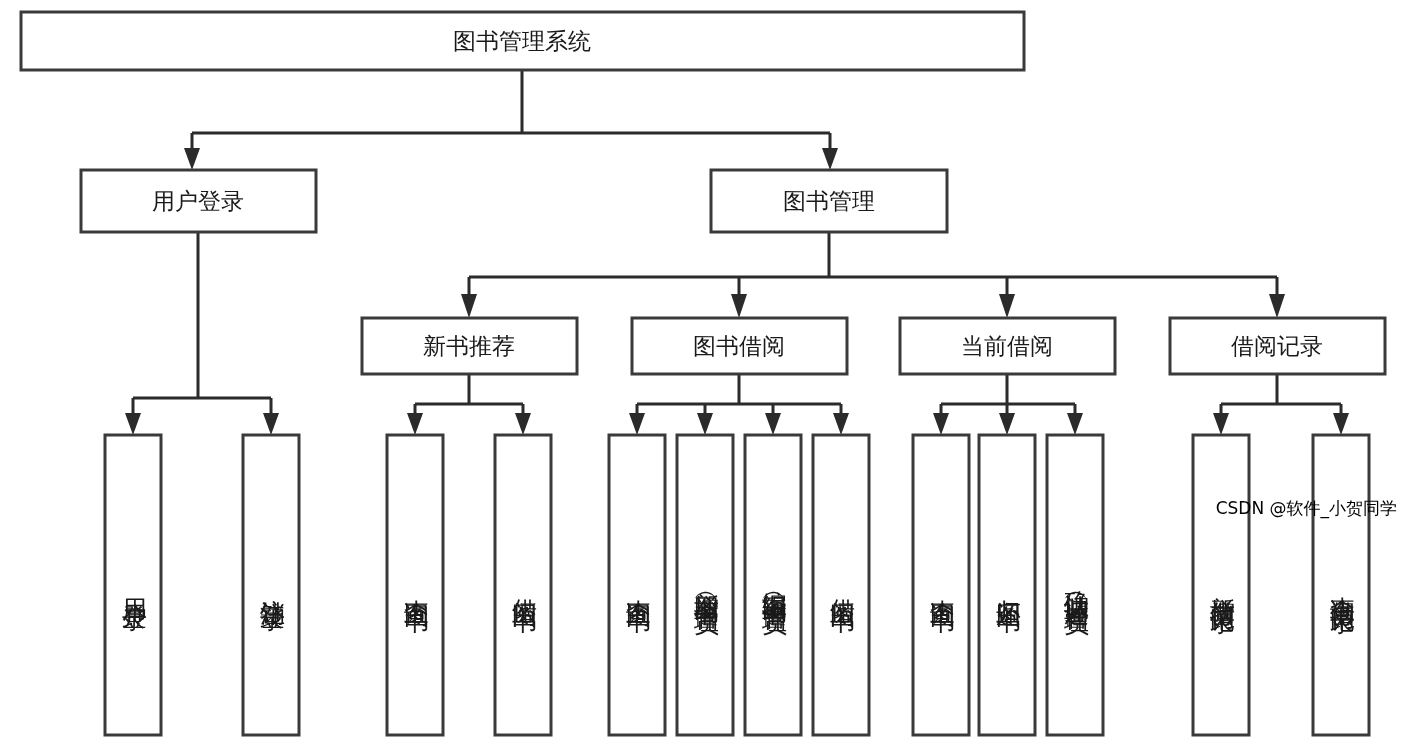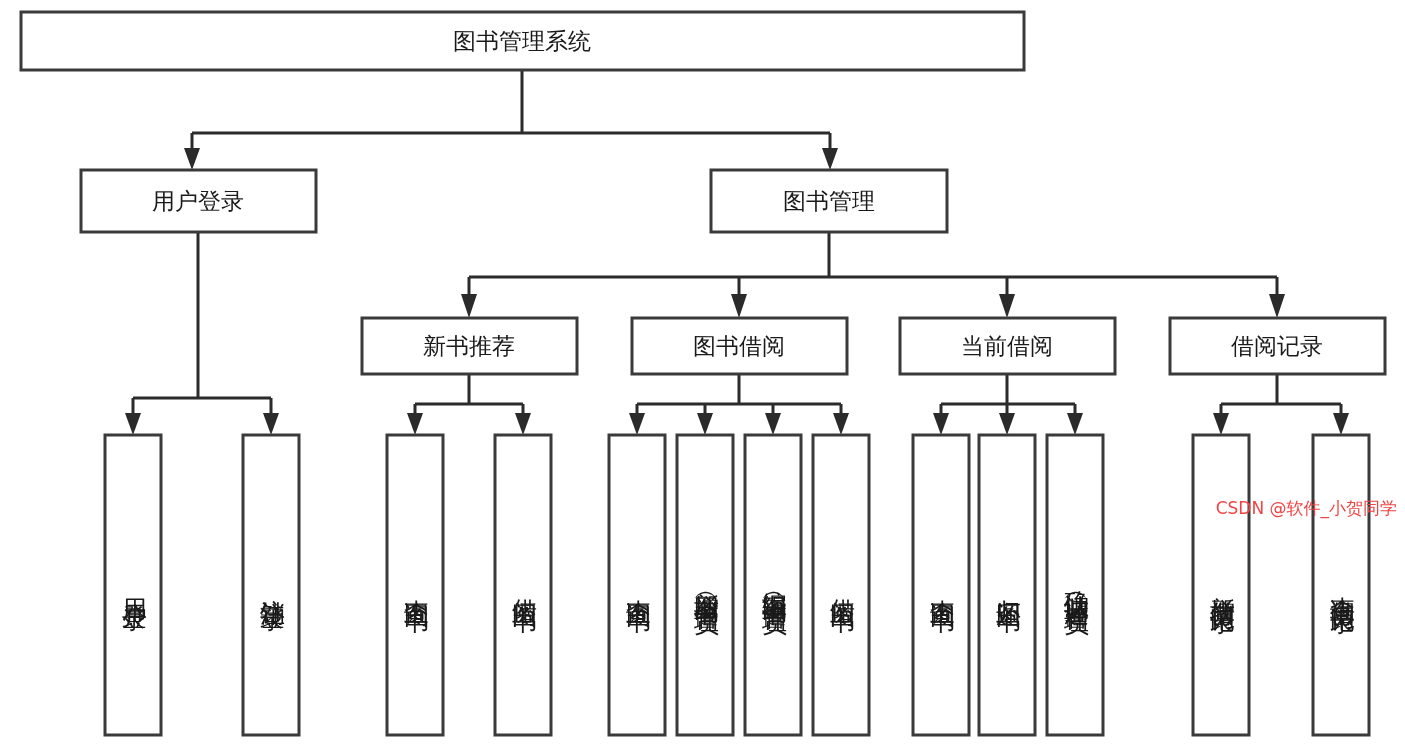--- a/index.html
+++ b/index.html
@@ -51,21 +51,21 @@
   .arrow-head {
     fill: #2b2b2b;
     stroke: none;
   }
   .watermark {
     position: absolute;
     right: 8px;
     bottom: 4px;
     font-family: "DejaVu Sans", "Liberation Sans", sans-serif;
     font-size: 17px;
-    color: #ef4444;
+    color: #000000;
     white-space: nowrap;
     user-select: none;
   }
 </style>
 </head>
 <body>
 
 <div id="diagram-root">
   <svg width="1405" height="747" viewBox="0 0 1405 747" xmlns="http://www.w3.org/2000/svg">
 

